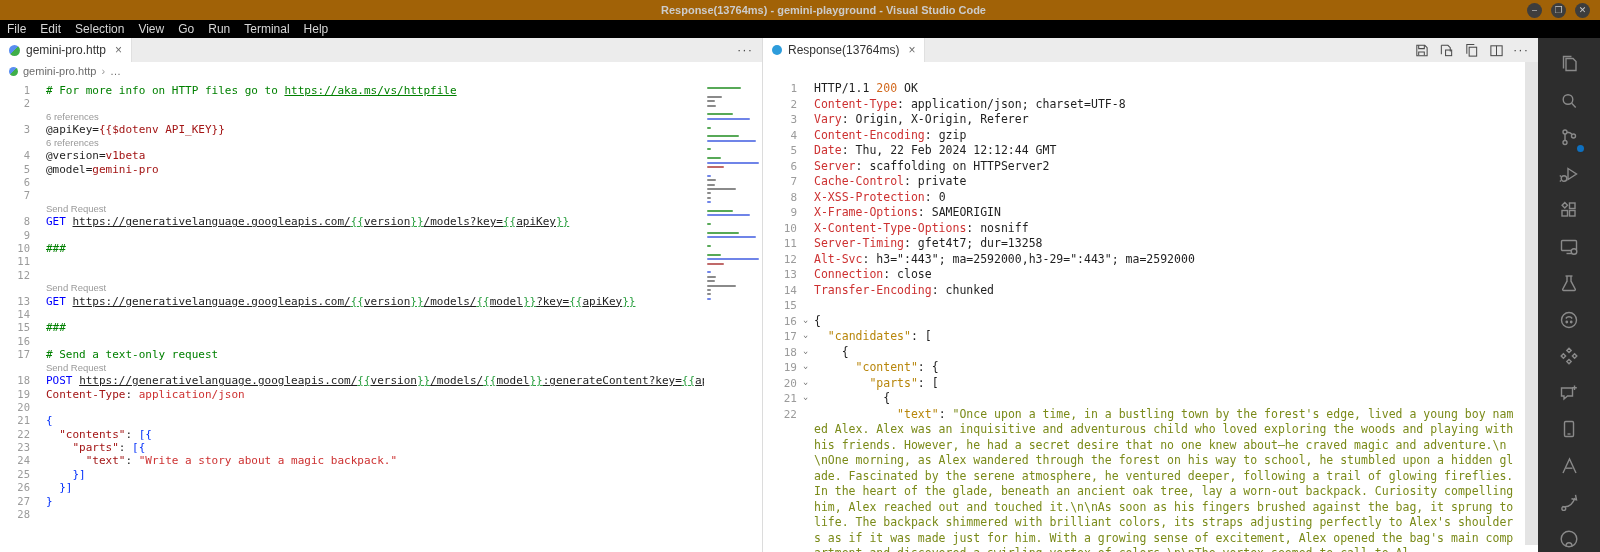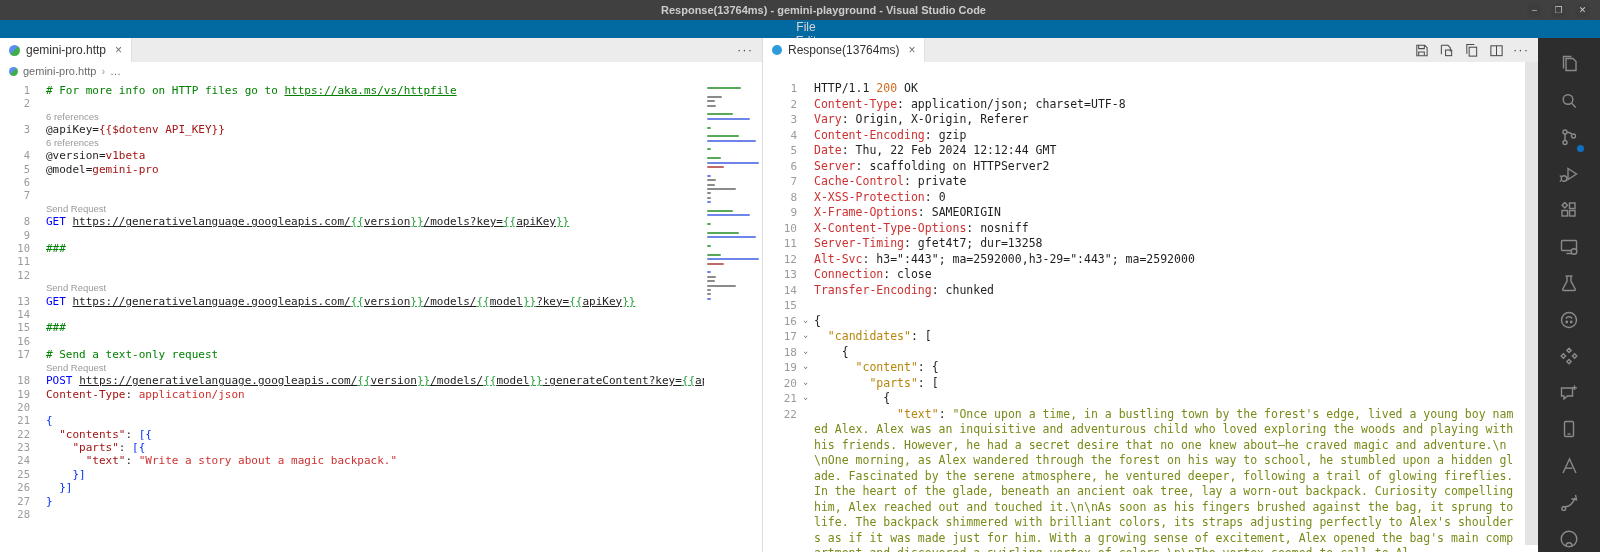--- a/index.html
+++ b/index.html
@@ -1,28 +1,28 @@
 <!DOCTYPE html>
 <html style="--comment: #008000; --method: #0000ff; --template_brace: #2da042; --variable_value: #a31515; --request_header_name: #a31515; --request_header_value: #cd3131; --request_json_key: #a31515; --request_json_string: #cd3131; --bracket: #0431fa; --response_header_name: #cd3131; --status_200: #d2691e; --response_json_key: #b8860b; --response_json_string: #7a8a18; --badge: #0e70c0;"><head>
 <meta charset="utf-8">
 <style>
   * { margin:0; padding:0; box-sizing:border-box; }
   html,body { width:1600px; height:552px; overflow:hidden; background:#fff;
               font-family:"Liberation Sans", sans-serif; }
 
   
-  .titlebar { height:20px; background:#404040; display:flex; align-items:center;gap:38px; }
+  .titlebar { height:20px; background:#a16207; display:flex; align-items:center;gap:38px; }
   .tb-spacer { width:120px; flex:none; }
   .tb-title { flex:1; text-align:center; color:#cccccc; font-size:11px; font-weight:bold; }
   .tb-controls { display:flex; gap:9px; padding-right:10px; flex:none; }
   .tb-btn { width:15px; height:15px; border-radius:50%; background:#3d3d3d; color:#c9c9c9;
             font-size:9px; line-height:15px; text-align:center; }
 
   
-  .menubar { height:18px; background:#0369a1; display:flex; align-items:center; padding-left:12px;flex-direction:column; }
+  .menubar { height:18px; background:#000000; display:flex; align-items:center; padding-left:0; }
   .menu-item { color:#d6d6d6; font-size:12px; padding:0 7px; cursor:default; }
 
   
   .main { display:flex; height:536px; }
 
   .group { display:flex; flex-direction:column; background:#fff; min-width:0; }
   .left-group { width:762px; flex:none; }
   .right-group { flex:1; border-left:1px solid #dcdcdc; position:relative; }
 
   .tabbar { height:24px; background:#ececec; display:flex; align-items:stretch; flex:none; }

